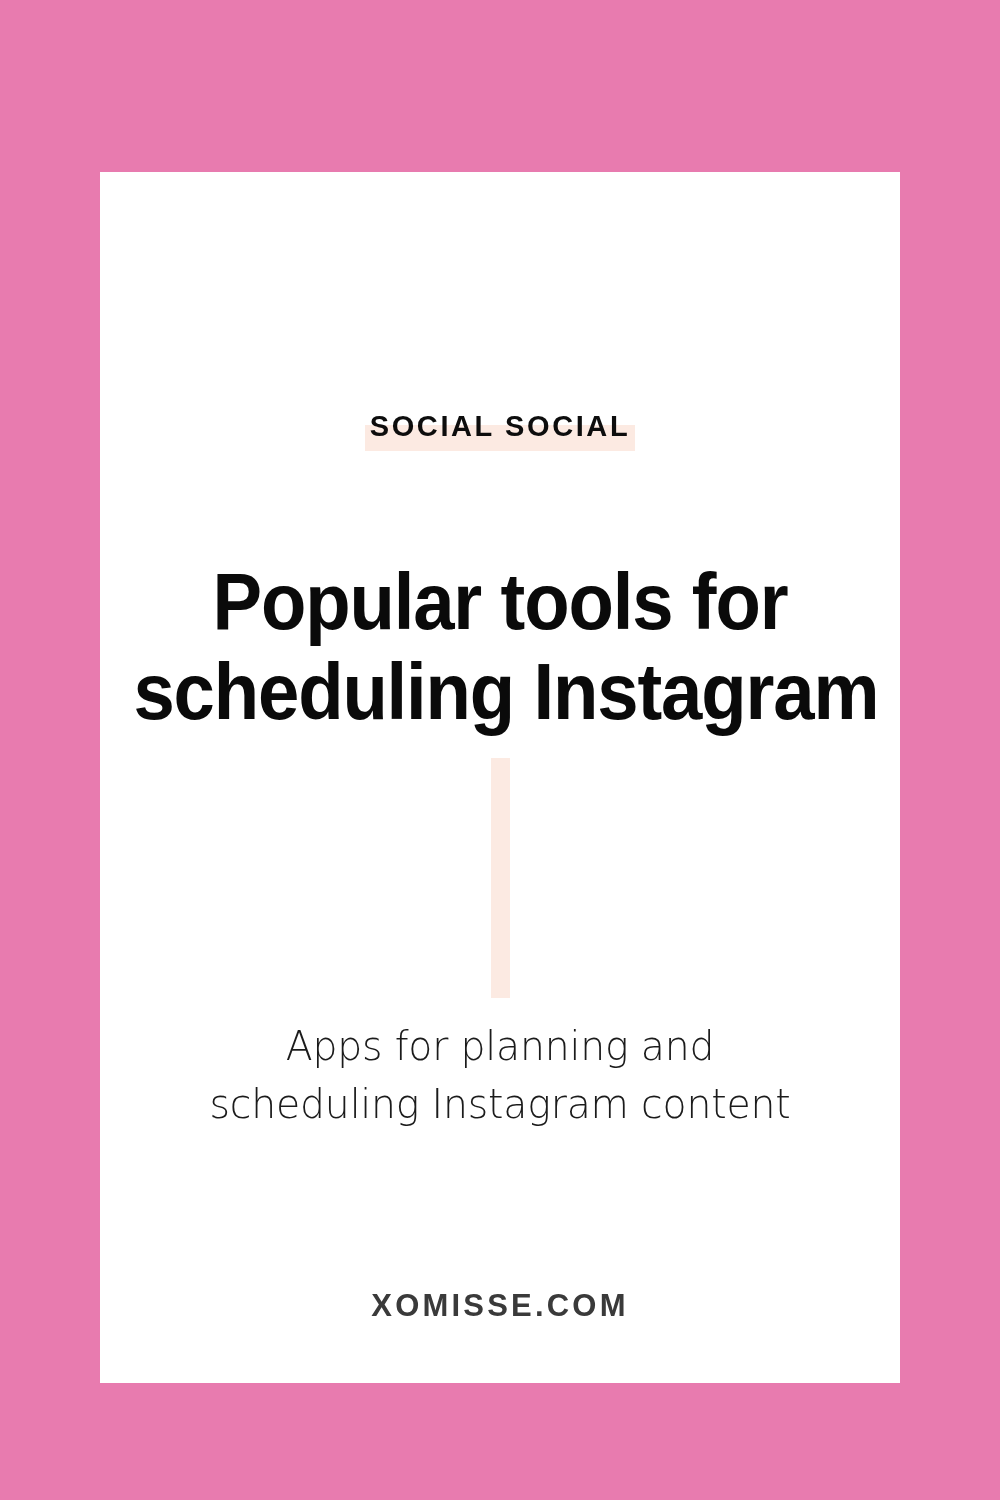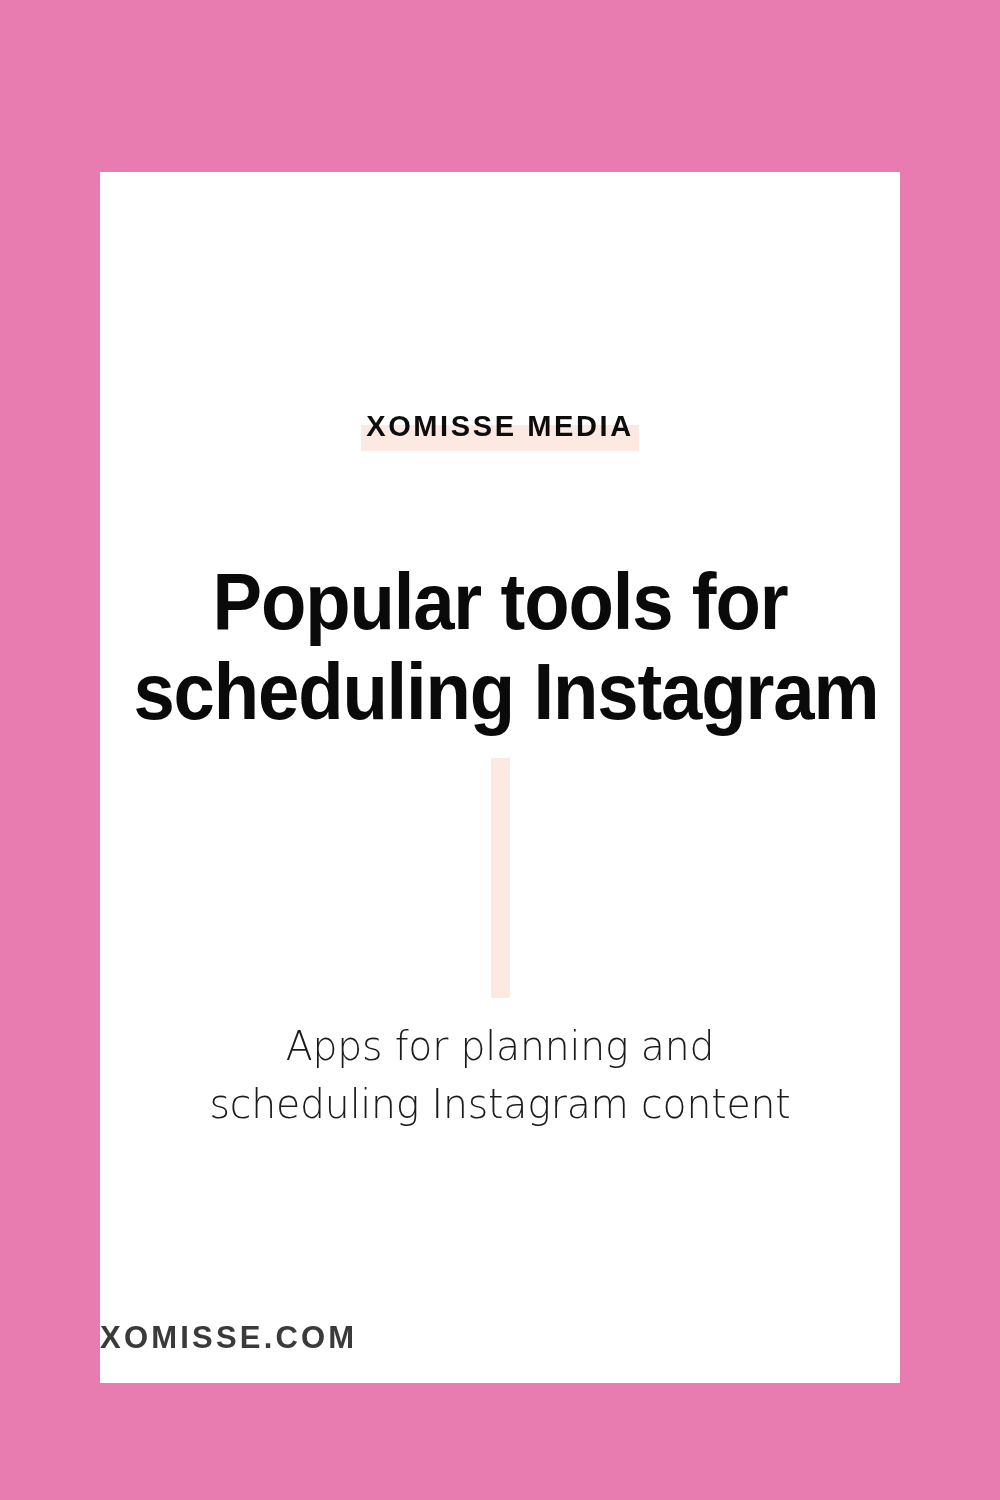--- a/index.html
+++ b/index.html
@@ -116,40 +116,40 @@
     display: block;
     white-space: nowrap;
   }
 
   
   .site-url {
     position: absolute;
     left: 0;
     top: 1116px;          
     width: 800px;
+    text-align: center;
     font-family: "Liberation Sans", sans-serif;
     font-size: 31px;
     font-weight: 700;
     letter-spacing: 3.2px;
     color: #3a3a3a;
     white-space: nowrap;
-    margin-top: 32px;
   }
 </style>
 </head>
 <body>
 
 <div class="pin-canvas">
 
   <div class="card">
 
     <div class="eyebrow-wrap">
       <span class="eyebrow">
         <span class="eyebrow-highlight"></span>
-        <span class="eyebrow-text">XOMISSE MEDIA</span>
+        <span class="eyebrow-text">SOCIAL SOCIAL</span>
       </span>
     </div>
 
     <h1 class="headline">
       <span class="headline-line">Popular tools for</span>
       <span class="headline-line">scheduling Instagram</span>
     </h1>
 
     <div class="divider"></div>
 

